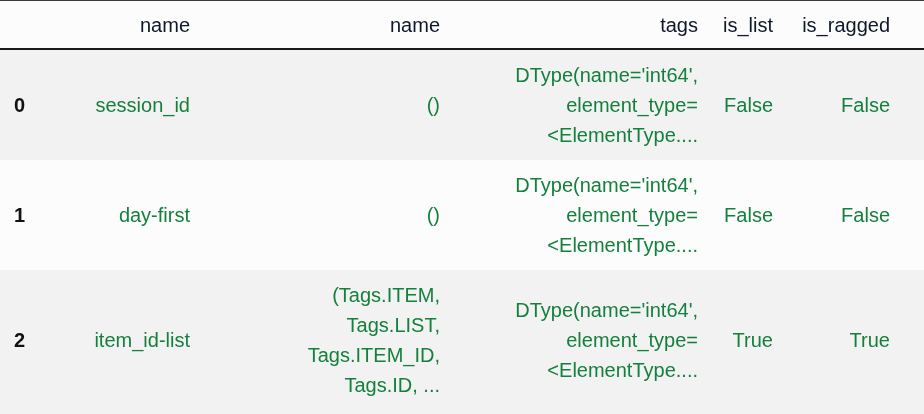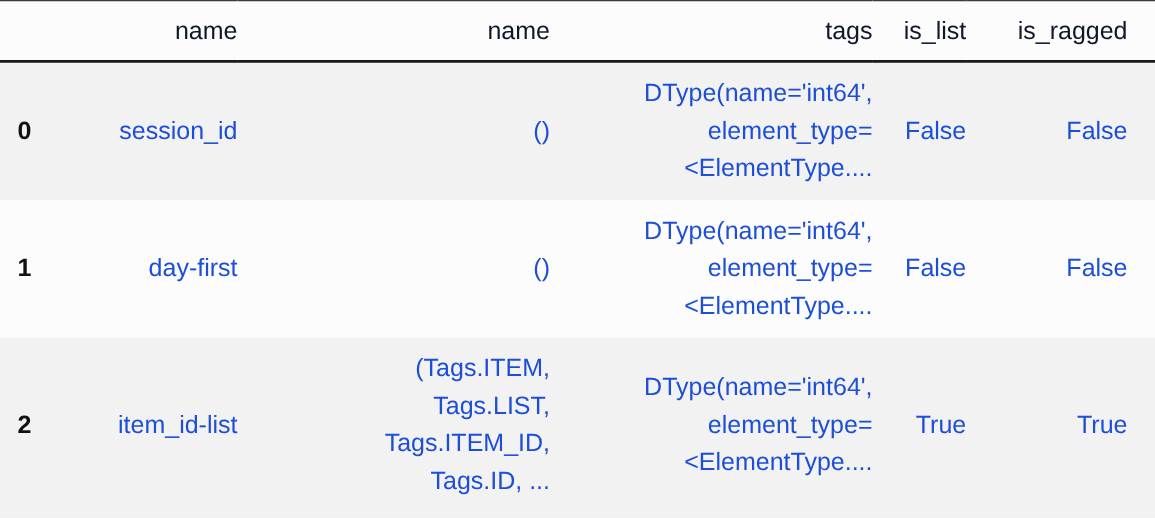--- a/index.html
+++ b/index.html
@@ -34,35 +34,35 @@
   thead th {
     font-size: 20px;
     font-weight: normal;
     text-align: right;
     vertical-align: middle;
     padding: 13px 0 11px 0;
     border-bottom: 2px solid #1a1a1a;
     color: #0f172a;
     white-space: nowrap;
   }
-  thead th.last, td.last { padding-right: 22px; }
+  thead th.last, td.last { padding-right: 34px; }
 
   tbody tr.stripe { background: #f2f2f2; }
   tbody tr.plain  { background: #fcfcfc; }
 
   td, tbody th {
     font-size: 20px;
     line-height: 30px;
     vertical-align: middle;
     padding: 10px 0;
   }
   td {
     text-align: right;
     white-space: pre-line;
-    color: #1d4ed8;
+    color: #15803d;
   }
   tbody th.row-index {
     text-align: left;
     font-weight: bold;
     padding-left: 14px;
     color: #111;
   }
 </style>
 </head>
 <body>

